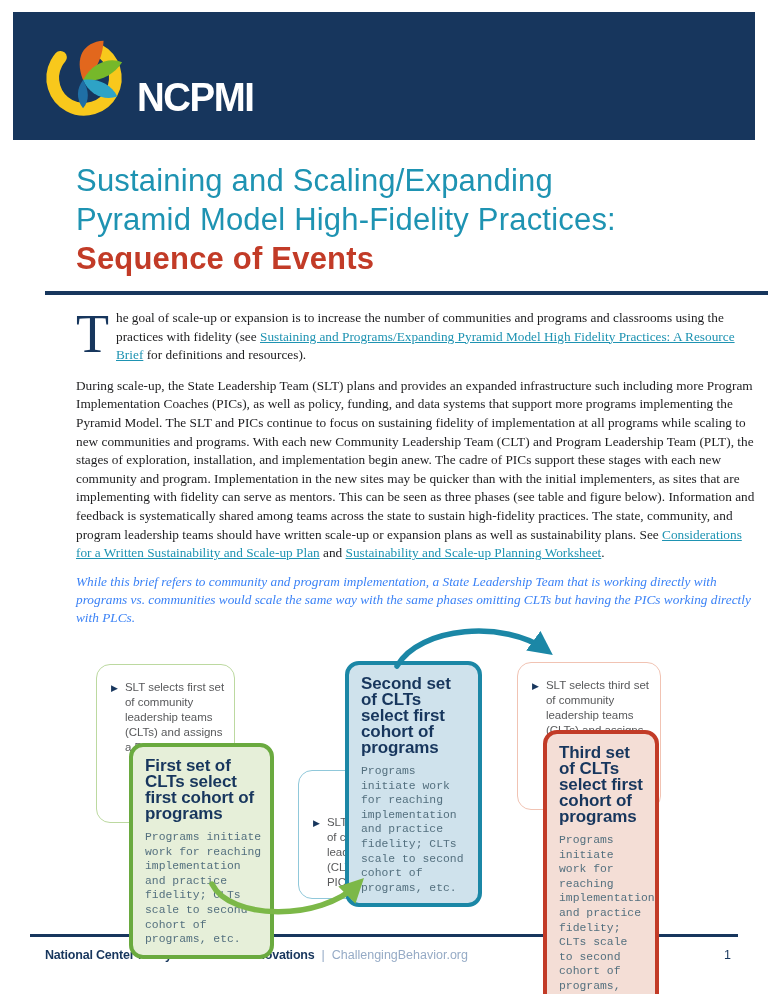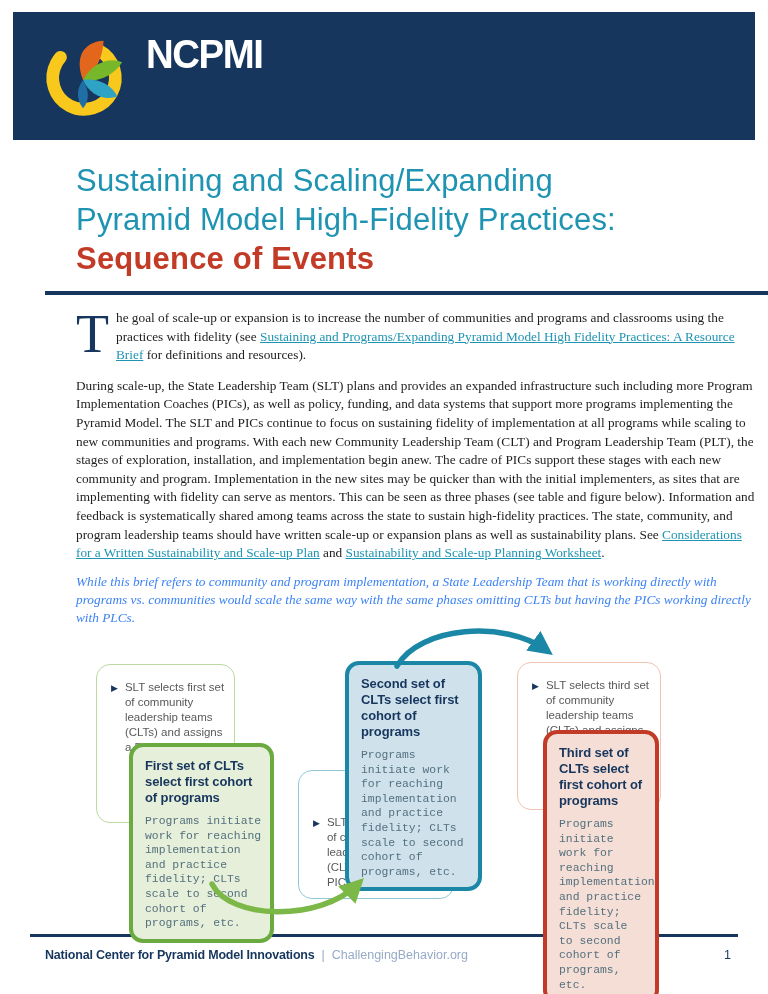--- a/index.html
+++ b/index.html
@@ -18,21 +18,21 @@
     --gray:#58595b;
     --ftblue:#96abc6;
   }
   *{box-sizing:border-box;}
   html,body{margin:0;padding:0;background:#ffffff;}
   body{font-family:"Liberation Sans",sans-serif;}
   .page{position:relative;width:768px;height:994px;background:#fff;overflow:hidden;}
 
   
   .banner{position:absolute;left:13px;top:12px;width:742px;height:128px;background:var(--navy);display:flex;align-items:center;}
-  .logo{display:flex;align-items:flex-start;gap:17px;margin-left:28px;}
+  .logo{display:flex;align-items:flex-end;gap:8px;margin-left:28px;}
   .logo svg{width:88px;height:88px;display:block;}
   .logo-text{color:#fff;font-weight:bold;font-size:40px;letter-spacing:-1.5px;transform:scaleX(.96);transform-origin:left center;}
 
   
   .content{position:absolute;left:44px;top:140px;width:679px;margin-left:32px;}
   .title{margin:22px 0 0 0;font-weight:normal;}
   .t1{display:block;color:var(--teal);font-size:31px;line-height:38.5px;font-weight:500;letter-spacing:.2px;}
   .t2{display:block;color:var(--red);font-size:31px;line-height:40px;font-weight:bold;letter-spacing:.2px;}
   .rule{height:4px;background:var(--navy);margin:12px -31px 0 -31px;}
 
@@ -42,21 +42,21 @@
   a.tlink{color:var(--teal);text-decoration:underline;cursor:pointer;}
   .note{font-family:"Liberation Serif",serif;font-style:italic;font-size:13.3px;line-height:18px;color:#3b82f6;margin:10px 0 0 0;}
 
   
   .diagram{position:absolute;left:0;top:622px;width:768px;height:312px;}
   .arrows{position:absolute;left:0;top:0;width:768px;height:312px;z-index:3;pointer-events:none;}
   .bbox,.cbox{position:absolute;border-radius:14px;background:#fff;}
   .bbox{border:1.5px solid;display:flex;gap:7px;padding:15px 8px 8px 14px;font-size:11.5px;line-height:15px;color:var(--gray);z-index:1;}
   .tri{color:var(--navy);font-size:9px;line-height:15px;flex:none;padding-top:1px;}
   .cbox{border:4px solid;padding:11px 8px 8px 12px;z-index:2;}
-  .ctitle{color:var(--navy);font-weight:bold;font-size:13px;line-height:16px;letter-spacing:-.1px;}
+  .ctitle{color:var(--navy);font-weight:bold;font-size:17px;line-height:16px;letter-spacing:-.1px;}
   .cbody{margin-top:8px;color:var(--slate);font-size:11.4px;line-height:14.6px;font-family:Liberation Mono, monospace;}
 
   .b1{left:96px;top:42px;width:139px;min-height:159px;border-color:var(--green-lt);}
   .c1{left:129px;top:121px;width:145px;min-height:145px;border-color:var(--green);background:var(--green-fill);}
   .c2{left:345px;top:39px;width:137px;min-height:148px;border-color:var(--blue);background:var(--blue-fill);}
   .b2{left:298px;top:148px;width:156px;min-height:103px;border-color:var(--blue-lt);padding-top:44px;align-items:flex-start;}
   .b3{left:517px;top:40px;width:144px;min-height:148px;border-color:var(--red-lt);}
   .c3{left:543px;top:108px;width:116px;min-height:137px;border-color:var(--red);background:var(--red-fill);}
 
   

